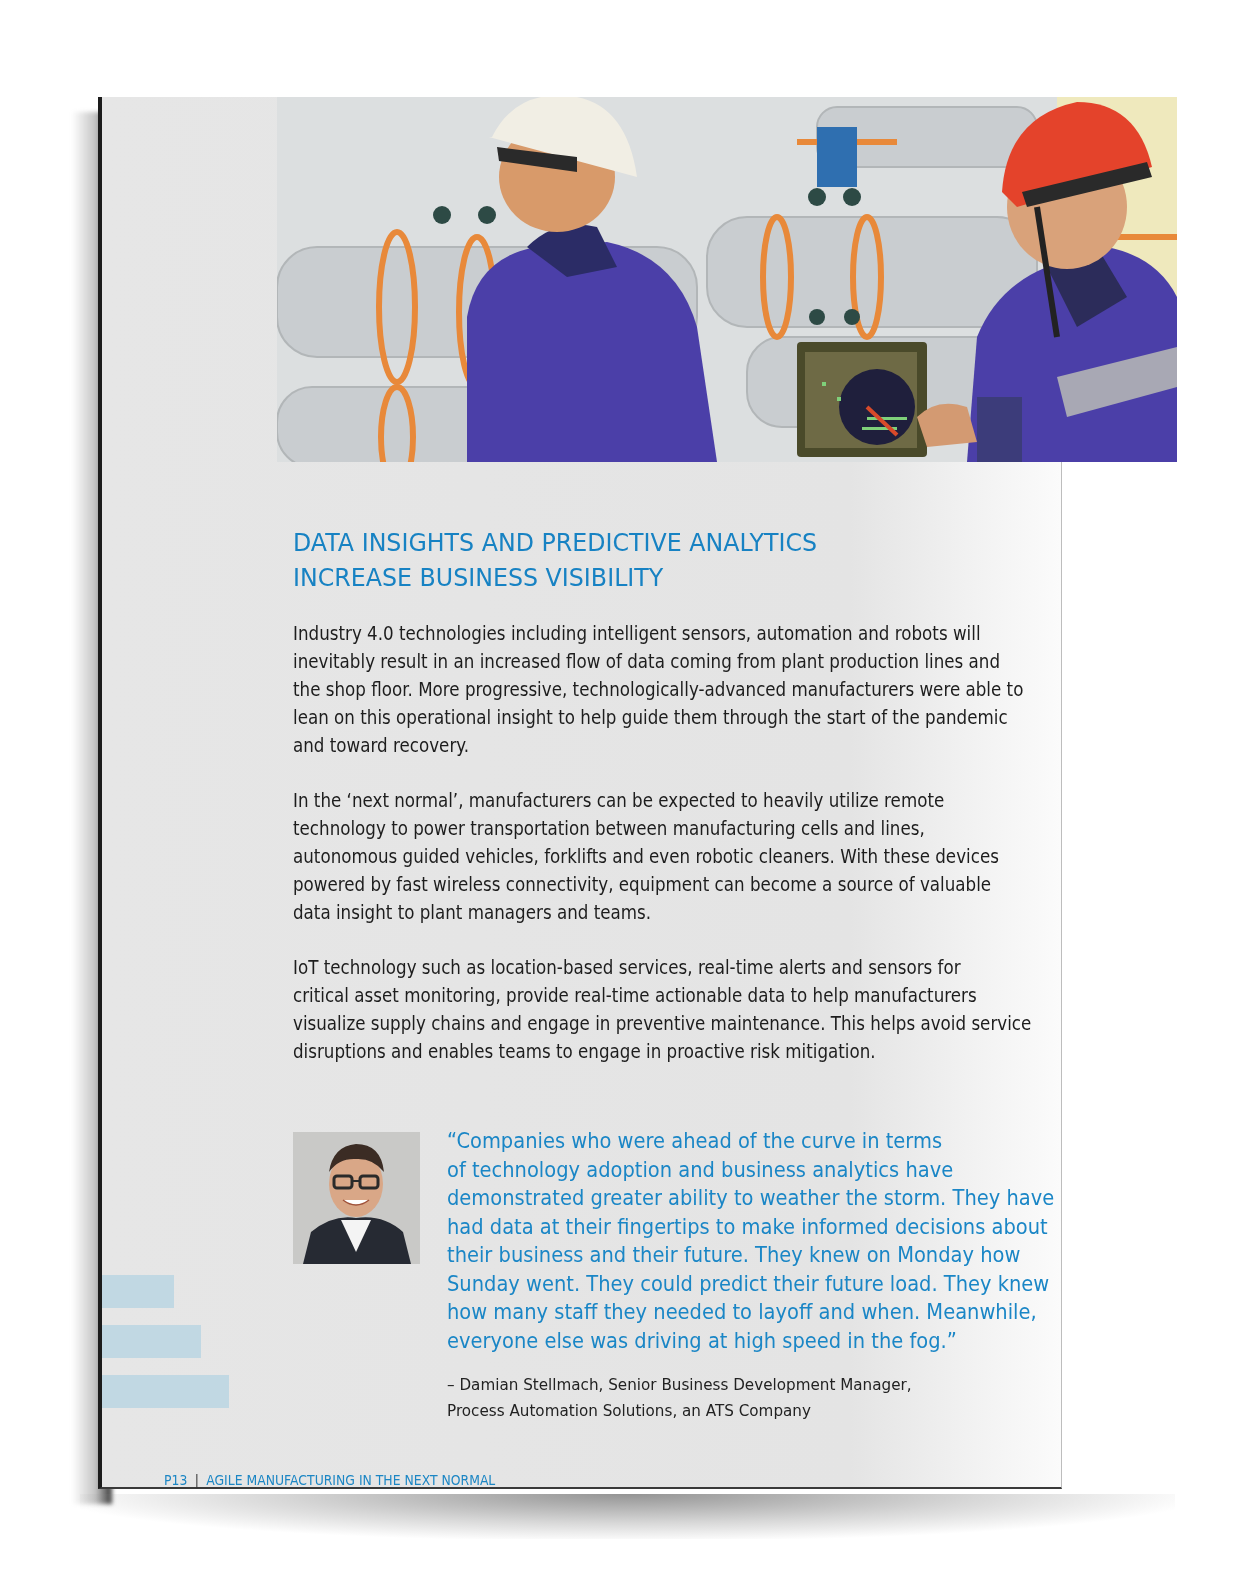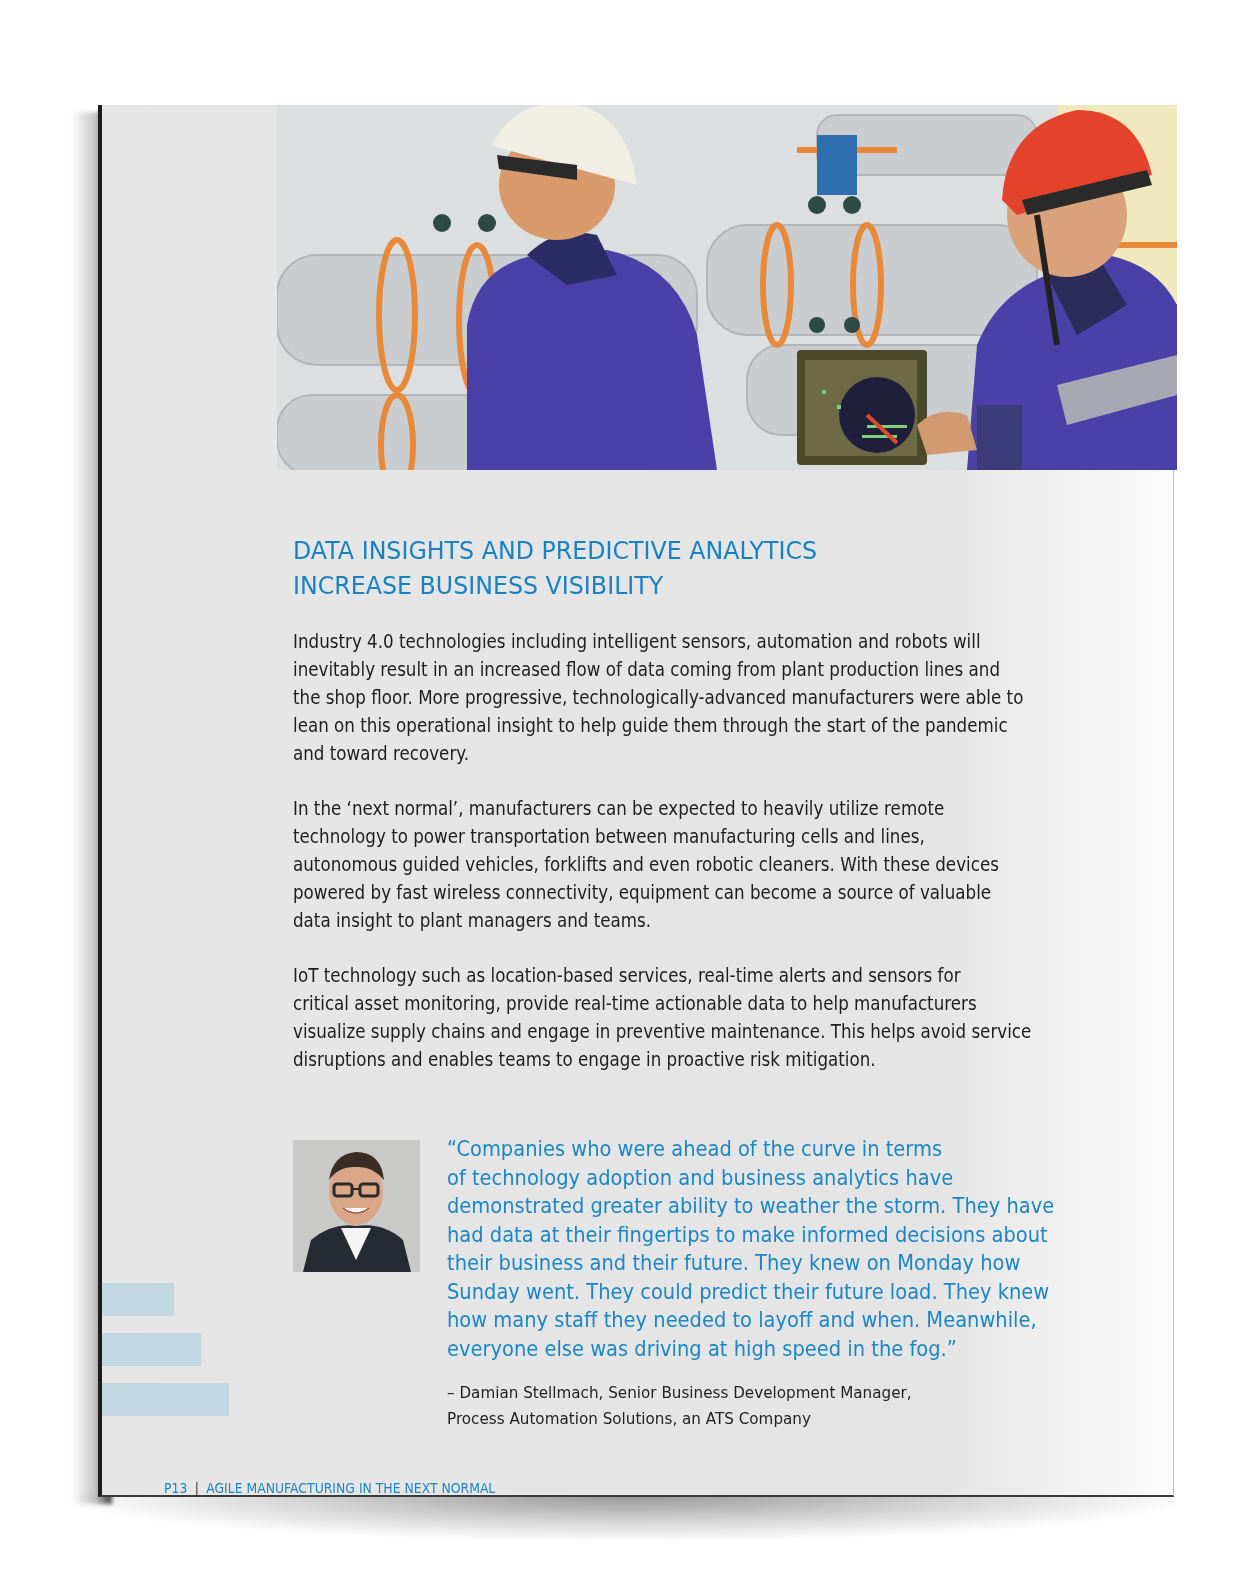--- a/index.html
+++ b/index.html
@@ -10,21 +10,21 @@
     .shadow-left {
       position: absolute; left: 72px; top: 112px; width: 40px; height: 1392px;
       background: linear-gradient(to right, rgba(255,255,255,0) 0%, rgba(120,120,120,0.45) 60%, rgba(30,30,30,0.9) 100%);
       filter: blur(2px);
     }
     .shadow-bottom {
       position: absolute; left: 80px; top: 1494px; width: 1095px; height: 45px;
       background: radial-gradient(ellipse at 50% 0%, rgba(60,60,60,0.55) 0%, rgba(140,140,140,0.35) 45%, rgba(255,255,255,0) 75%);
     }
     .page {
-      position: absolute; left: 98px; top: 105px; width: 1076px; height: 1392px;
+      position: absolute; left: 98px; top: 97px; width: 964px; height: 1392px;
       background: linear-gradient(to right, #e6e6e6 0%, #e4e4e4 78%, #f3f3f3 92%, #fbfbfb 100%);
       border-left: 4px solid #1c1c1c;
       border-right: 1px solid #bdbdbd;
       border-bottom: 2px solid #3a3a3a;
       box-sizing: border-box;
     }
     .hero {
       position: absolute; left: 175px; top: 0; width: 900px; height: 365px; overflow: hidden;
       background: linear-gradient(90deg, #d5d9dc 0%, #e8eaea 35%, #dfe2e2 60%, #f0ecc4 92%, #f4eebc 100%);
     }

